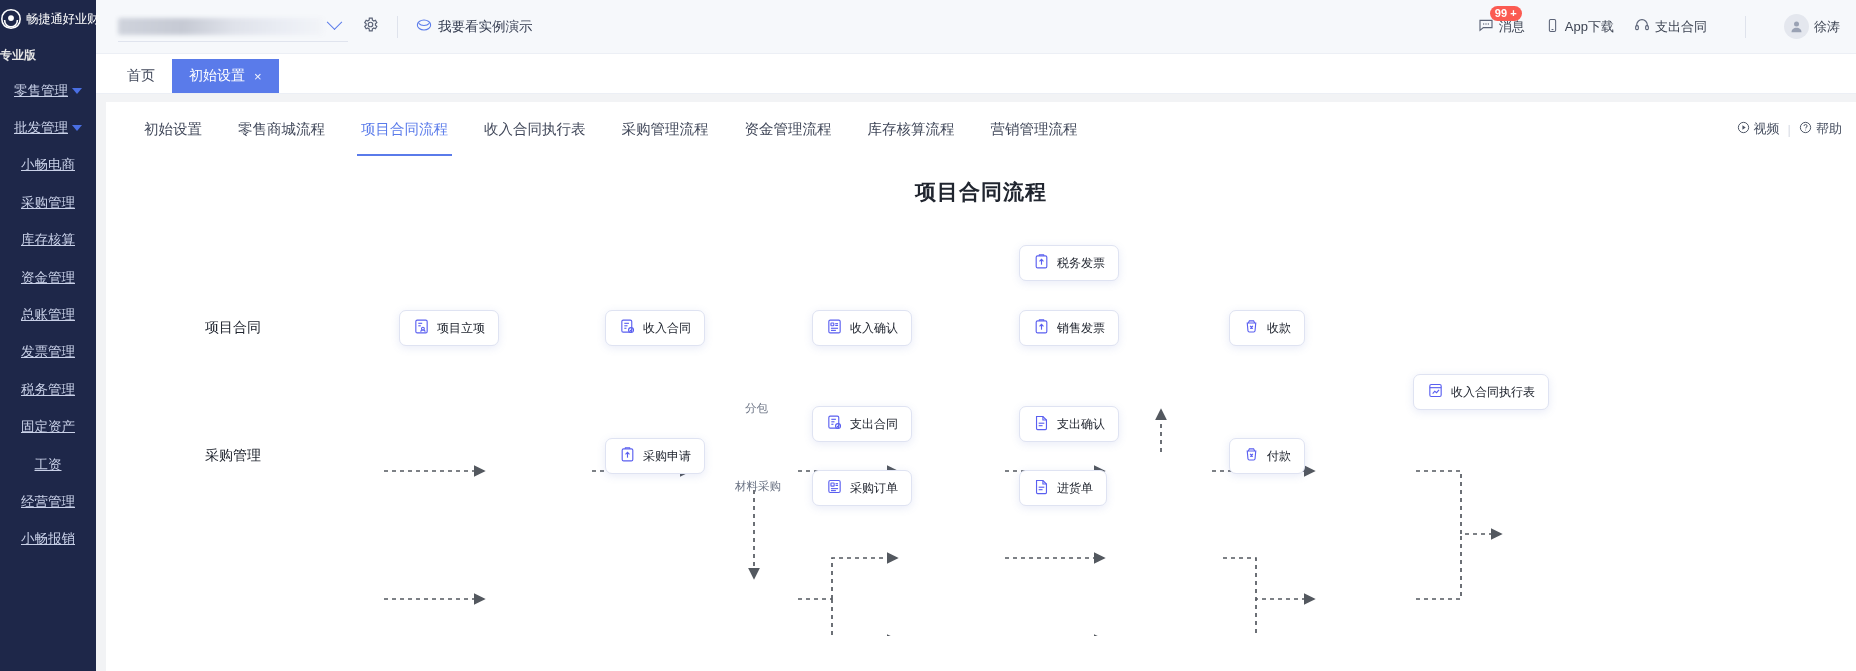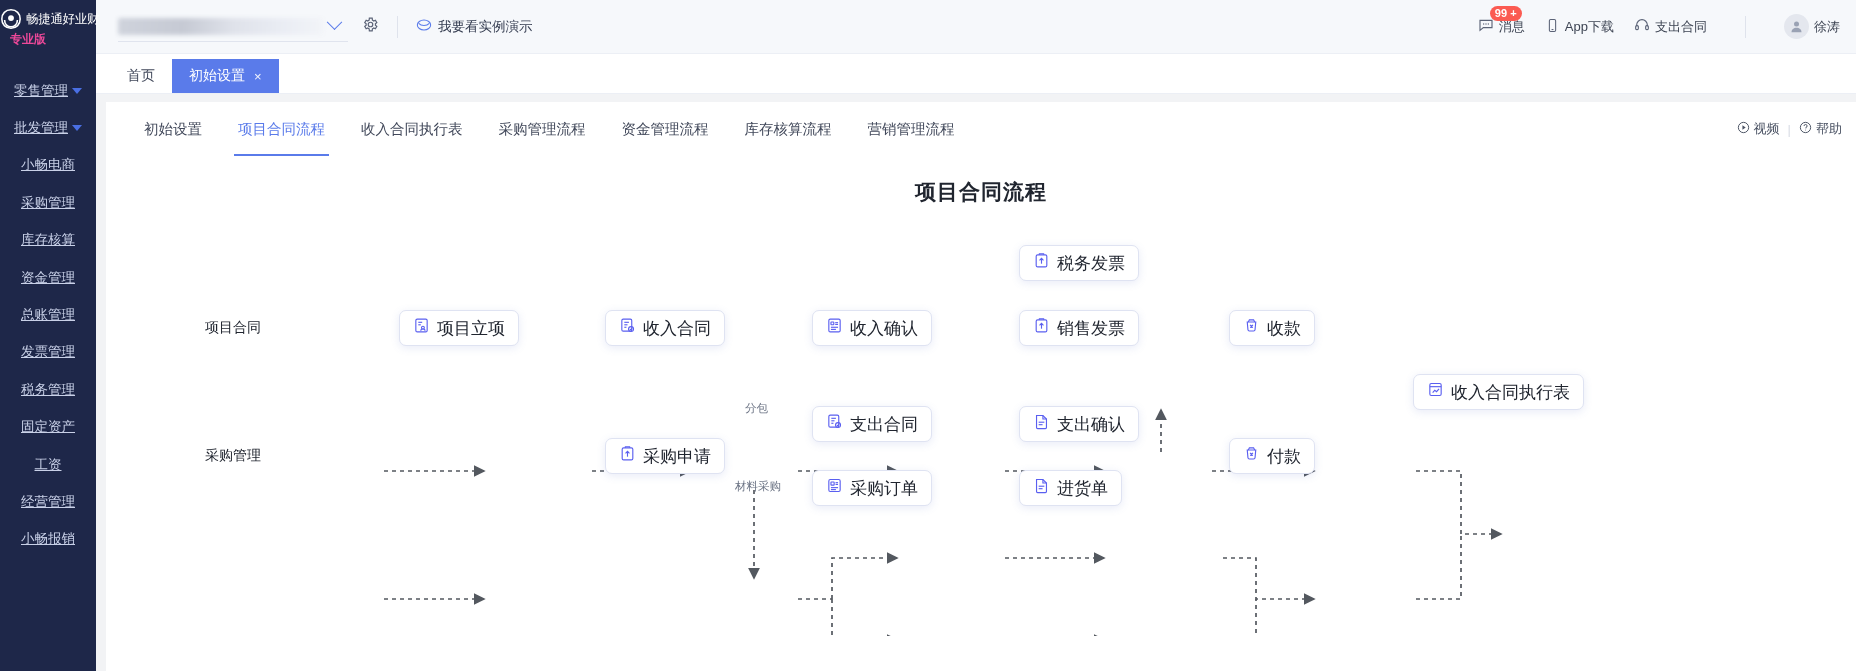--- a/index.html
+++ b/index.html
@@ -22,21 +22,21 @@
     height: 62px; padding: 8px 0 0 0;
     display: flex; flex-direction: column; align-items: flex-start;
   }
   .brand-row { display: flex; align-items: center; gap: 4px; padding-left: 0; }
   .brand-logo { width: 22px; height: 22px; flex: 0 0 22px; }
   .brand-name {
     color: #ffffff; font-size: 12.5px; letter-spacing: -0.3px;
     white-space: nowrap; overflow: hidden;
   }
   .brand-sub {
-    color: #ec4899; font-size: 12px; padding-left: 10px; margin-top: 1px;
+    color: #e5e5e5; font-size: 12px; margin-top: 17px;
     font-weight: bold;
   }
   .nav { padding-top: 10px; }
   .nav-item {
     height: 37.4px; display: flex; align-items: center; justify-content: center;
     color: #c9d1e8; font-size: 13.5px; cursor: pointer; gap: 4px;
     white-space: nowrap;
     text-decoration: underline;
   }
   .caret-down {
@@ -137,21 +137,21 @@
 
   
   .canvas { position: relative; width: 100%; height: 430px; }
   .svg-layer { position: absolute; inset: 0; width: 100%; height: 100%; }
 
   .node {
     position: absolute; height: 36px; background: #ffffff;
     border: 1px solid #dfe3f2; border-radius: 7px;
     box-shadow: 0 2px 8px rgba(90,110,200,0.14);
     display: flex; align-items: center; gap: 7px; padding: 0 13px;
-    font-size: 17px; color: #20252f; cursor: pointer; white-space: nowrap;
+    font-size: 12px; color: #20252f; cursor: pointer; white-space: nowrap;
     z-index: 3;
   }
   .node svg { flex: 0 0 17px; }
   .row-label {
     position: absolute; font-size: 14px; color: #20252f; z-index: 3;
     white-space: nowrap;
   }
   .edge-label {
     position: absolute; font-size: 11.5px; color: #6b7384; z-index: 3;
     white-space: nowrap;
@@ -302,20 +302,23 @@
       </div>
     </div>
 
     <div class="content">
       <div class="card">
 
         <div class="subtabs">
           <div class="subtab">
               <span>初始设置</span>
             </div>
+          <div class="subtab">
+              <span>零售商城流程</span>
+            </div>
           <div class="subtab active">
               <span>项目合同流程</span>
             </div>
           <div class="subtab">
               <span>收入合同执行表</span>
             </div>
           <div class="subtab">
               <span>采购管理流程</span>
             </div>
           <div class="subtab">

